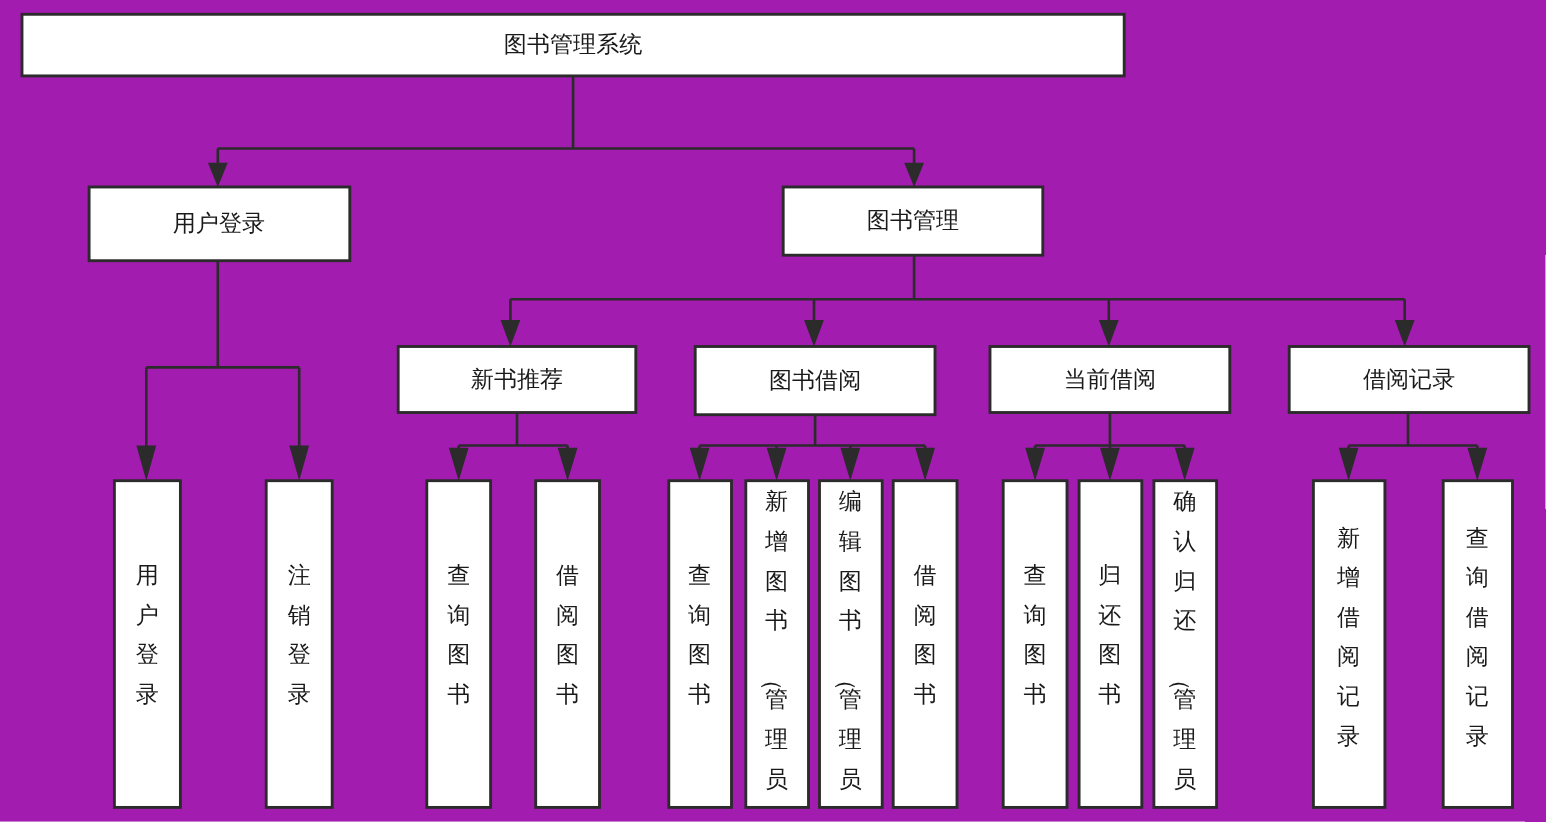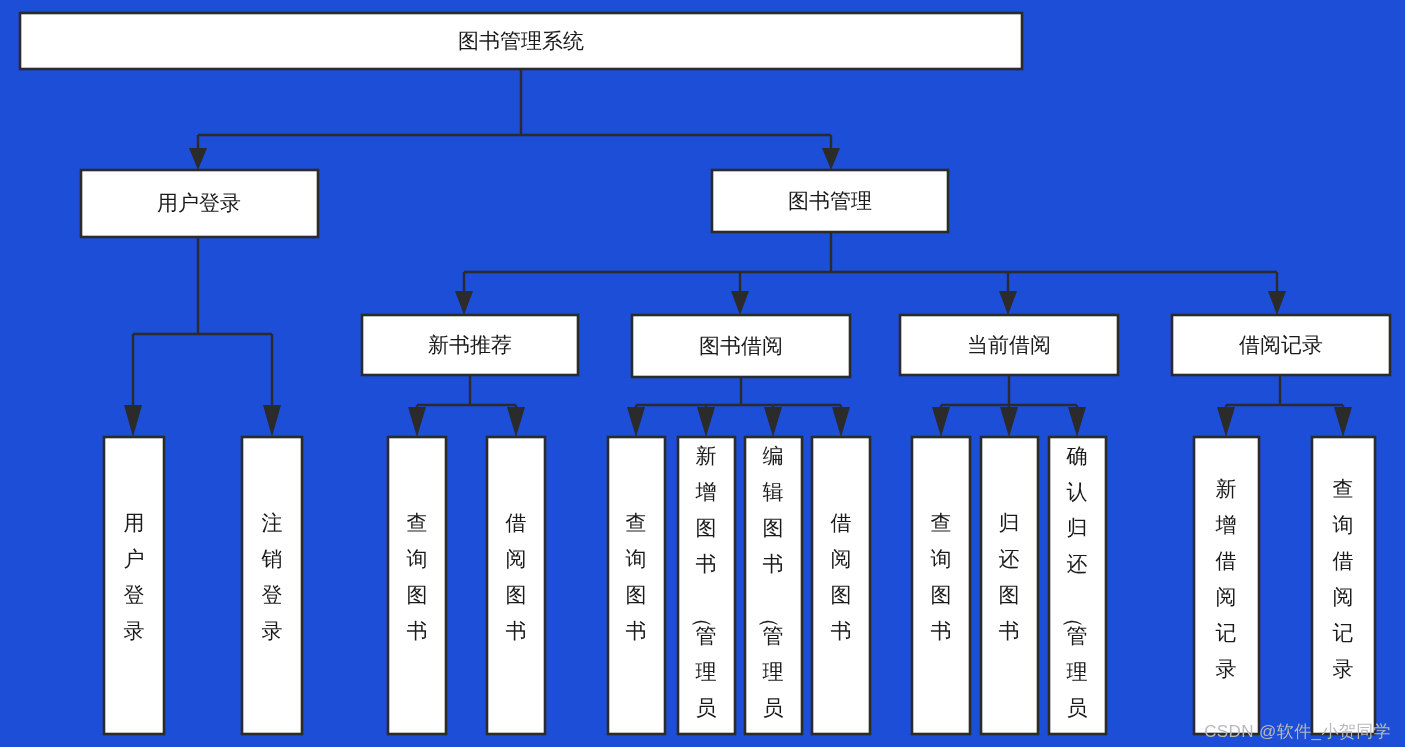--- a/index.html
+++ b/index.html
@@ -10,21 +10,21 @@
   body {
     width: 1405px;
     height: 747px;
     font-family: "Liberation Sans", "DejaVu Sans", sans-serif;
     overflow: hidden;
   }
   #diagram-root {
     position: relative;
     width: 1405px;
     height: 747px;
-    background: #1d4ed8;
+    background: #a21caf;
   }
   svg.canvas {
     position: absolute;
     left: 0;
     top: 0;
     width: 1405px;
     height: 747px;
     display: block;
   }
   .node-box {
@@ -233,15 +233,14 @@
       <text class="node-label-v" x="1226" y="496"><tspan x="1226" dy="0">新</tspan><tspan x="1226" dy="36">增</tspan><tspan x="1226" dy="36">借</tspan><tspan x="1226" dy="36">阅</tspan><tspan x="1226" dy="36">记</tspan><tspan x="1226" dy="36">录</tspan></text>
     </g>
 
     <g>
       <rect class="node-box" x="1312" y="437" width="63" height="297"></rect>
       <text class="node-label-v" x="1343" y="496"><tspan x="1343" dy="0">查</tspan><tspan x="1343" dy="36">询</tspan><tspan x="1343" dy="36">借</tspan><tspan x="1343" dy="36">阅</tspan><tspan x="1343" dy="36">记</tspan><tspan x="1343" dy="36">录</tspan></text>
     </g>
 
   </svg>
 
-  <div class="watermark">CSDN @软件_小贺同学</div>
 
 </div>
 
 </body></html>

